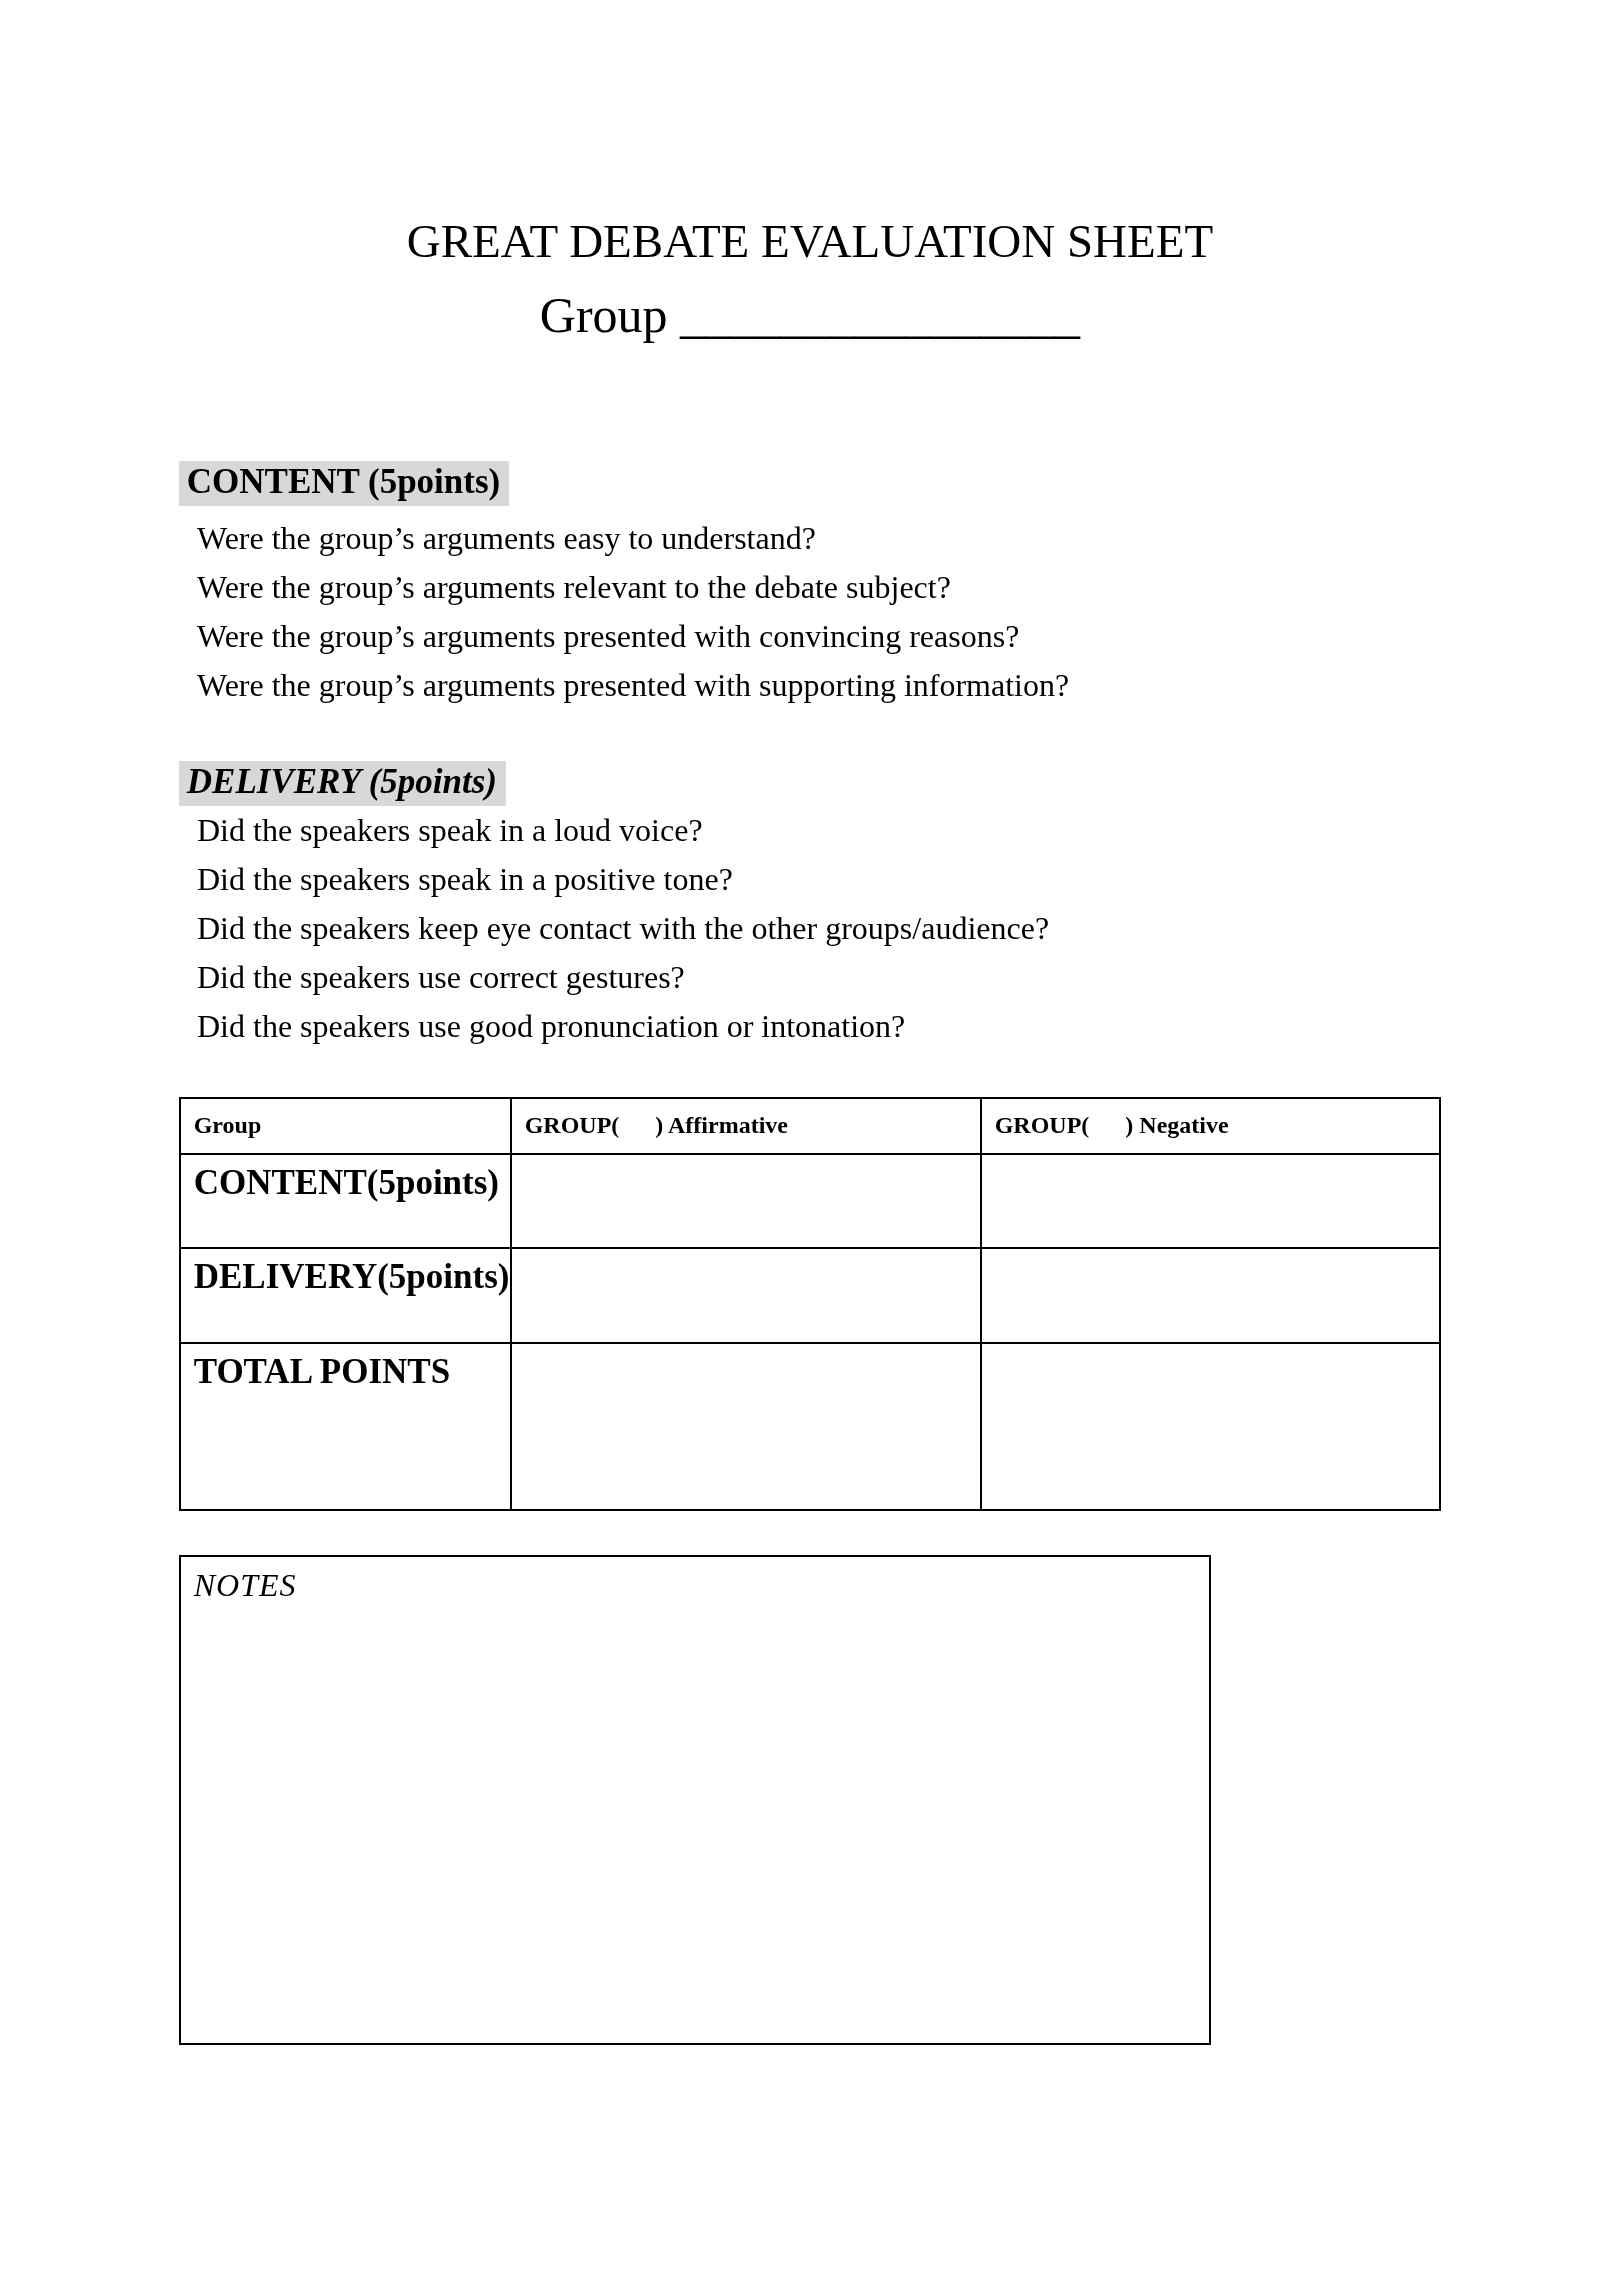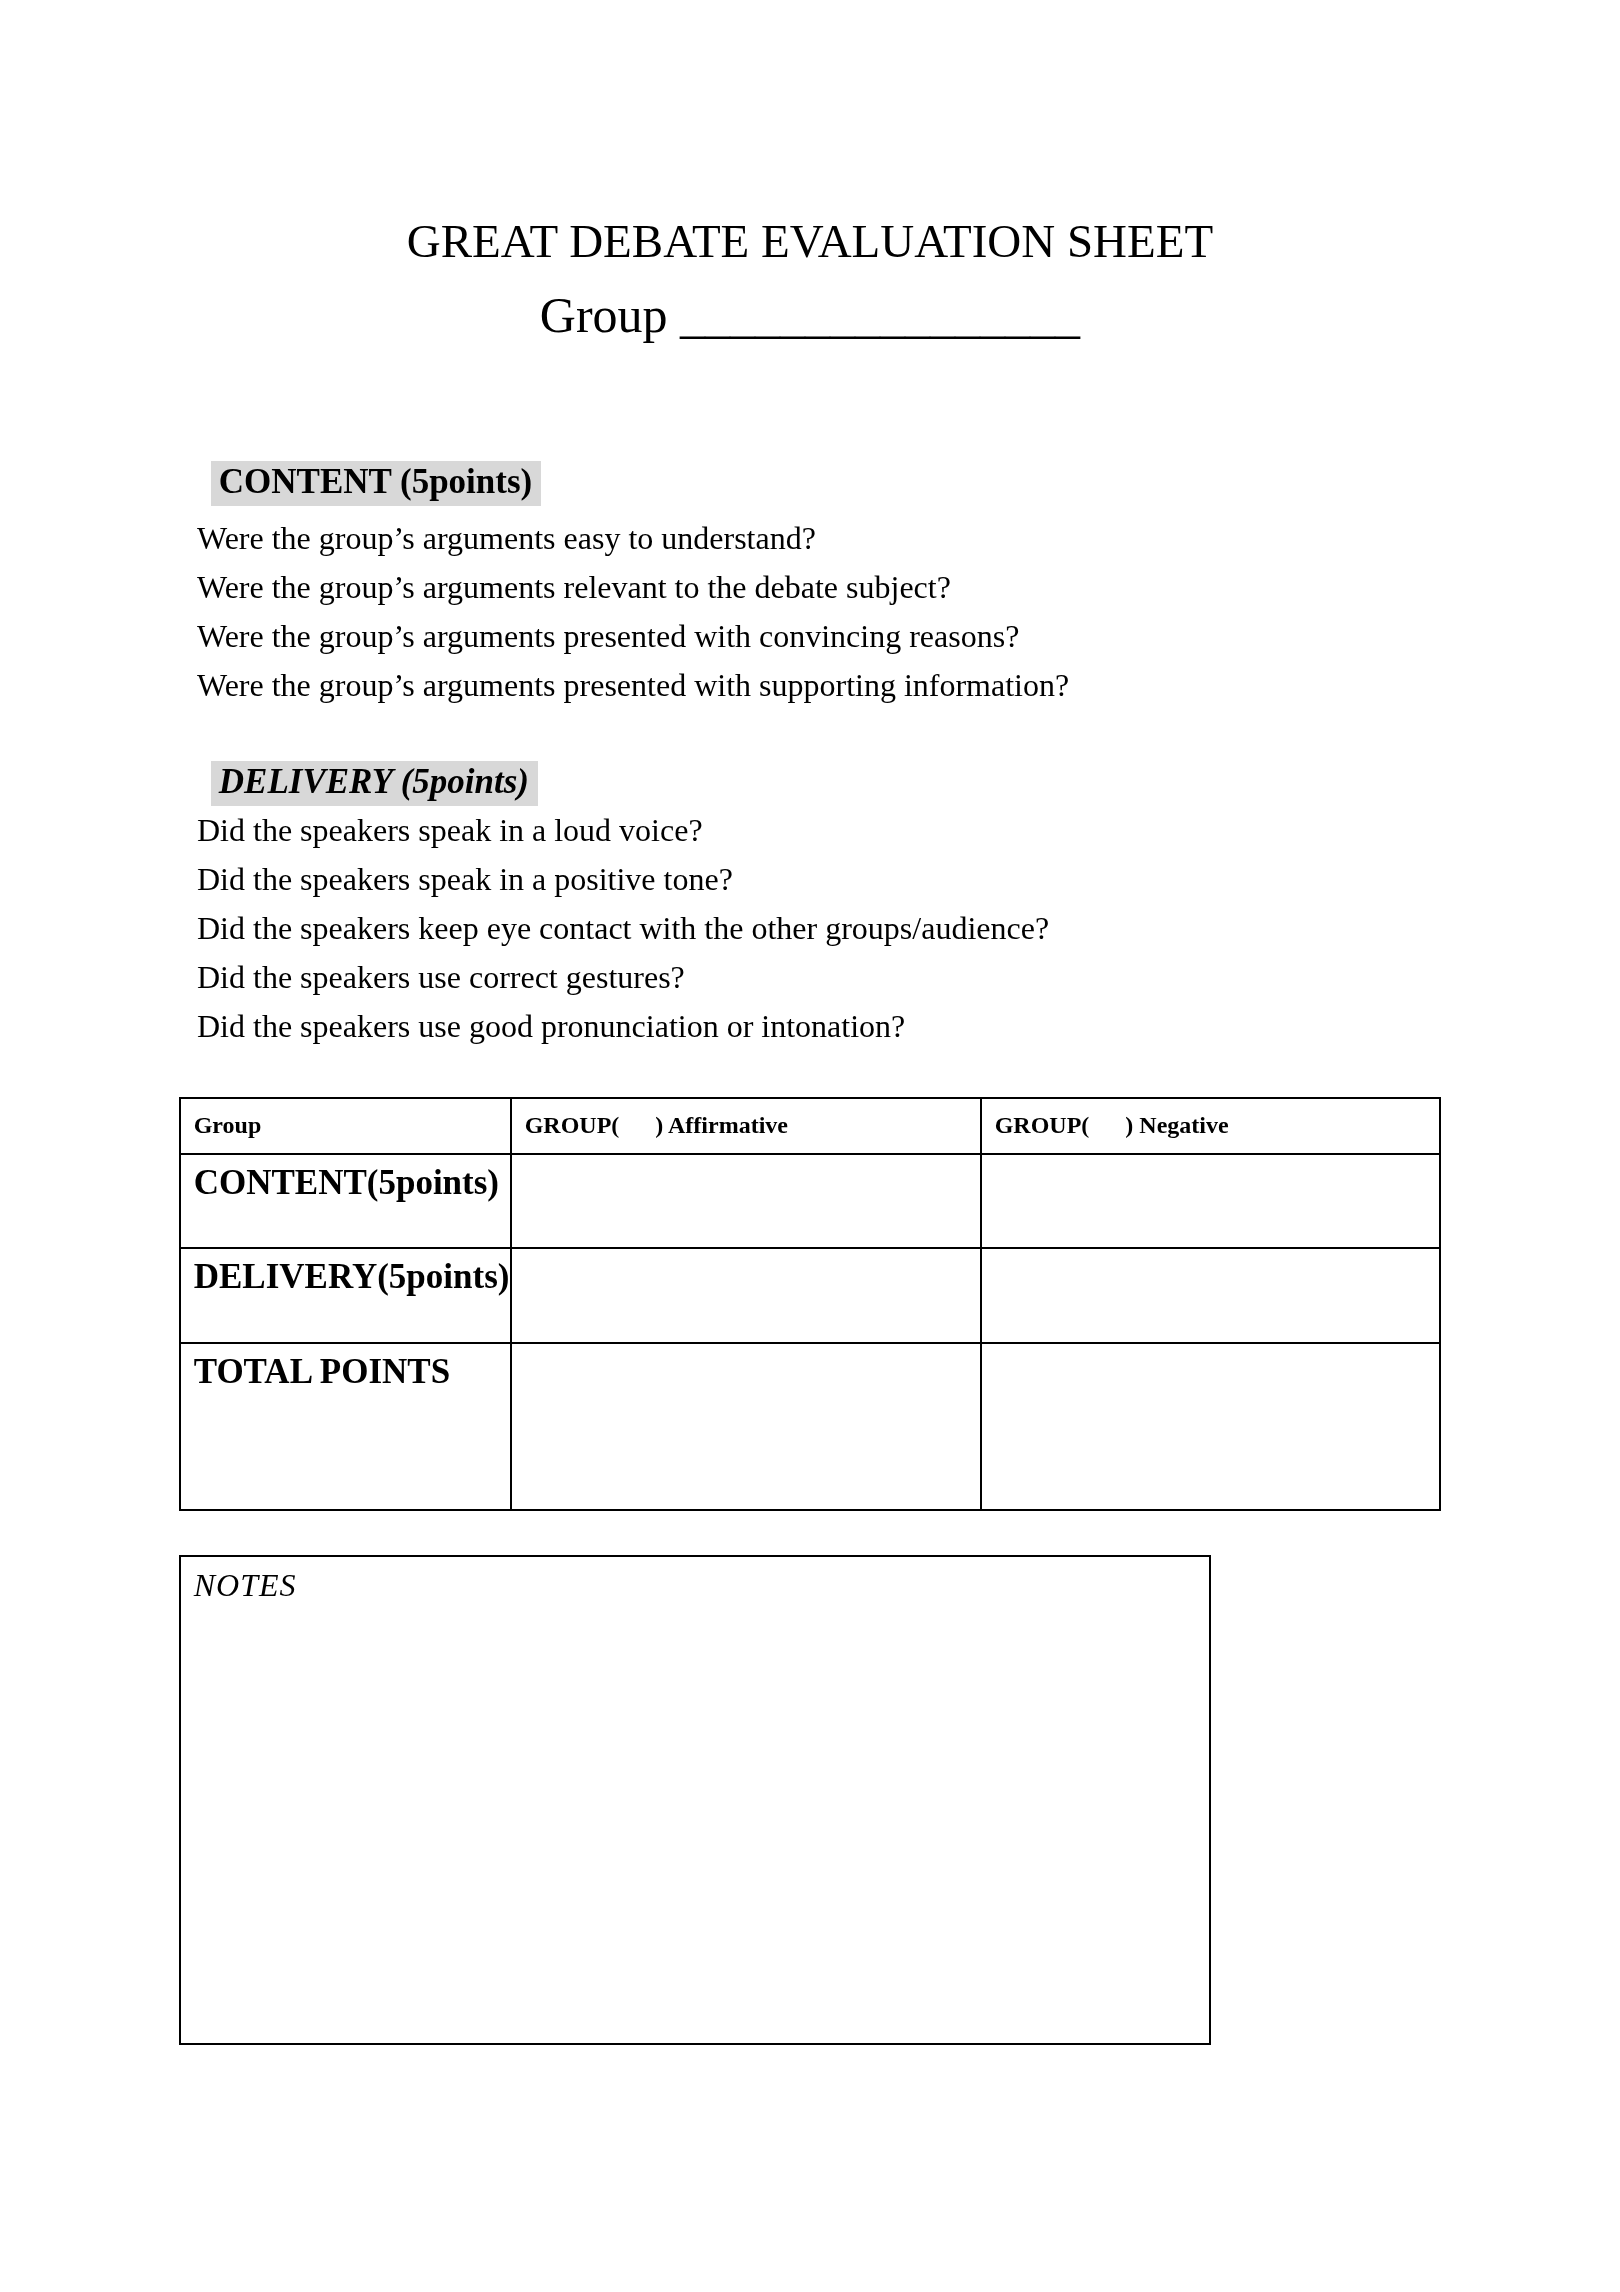--- a/index.html
+++ b/index.html
@@ -42,21 +42,20 @@
   }
   .section-heading {
     position: absolute;
     left: 179px;
     font-size: 35px;
     font-weight: bold;
     line-height: 1;
     background: #d8d8d8;
     padding: 2.9px 8.8px 6.9px 7.8px;
     white-space: pre;
-    margin-left: 32px;
   }
   .heading-content { top: 461px; }
   .heading-delivery { top: 761px; font-style: italic; }
   .question-list {
     position: absolute;
     left: 197px;
     width: 1294px;
     font-size: 32px;
     line-height: 49px;
   }

